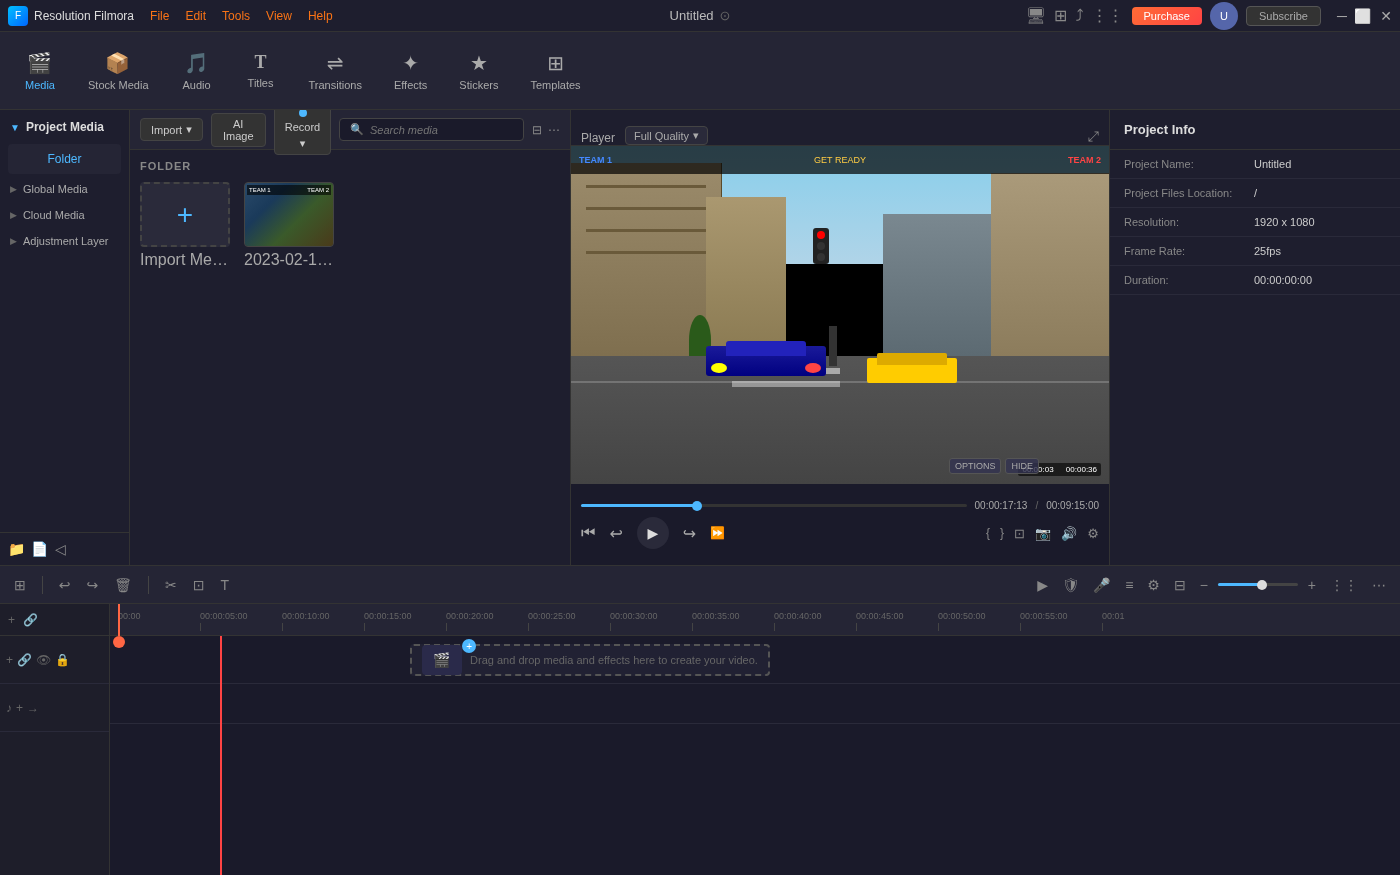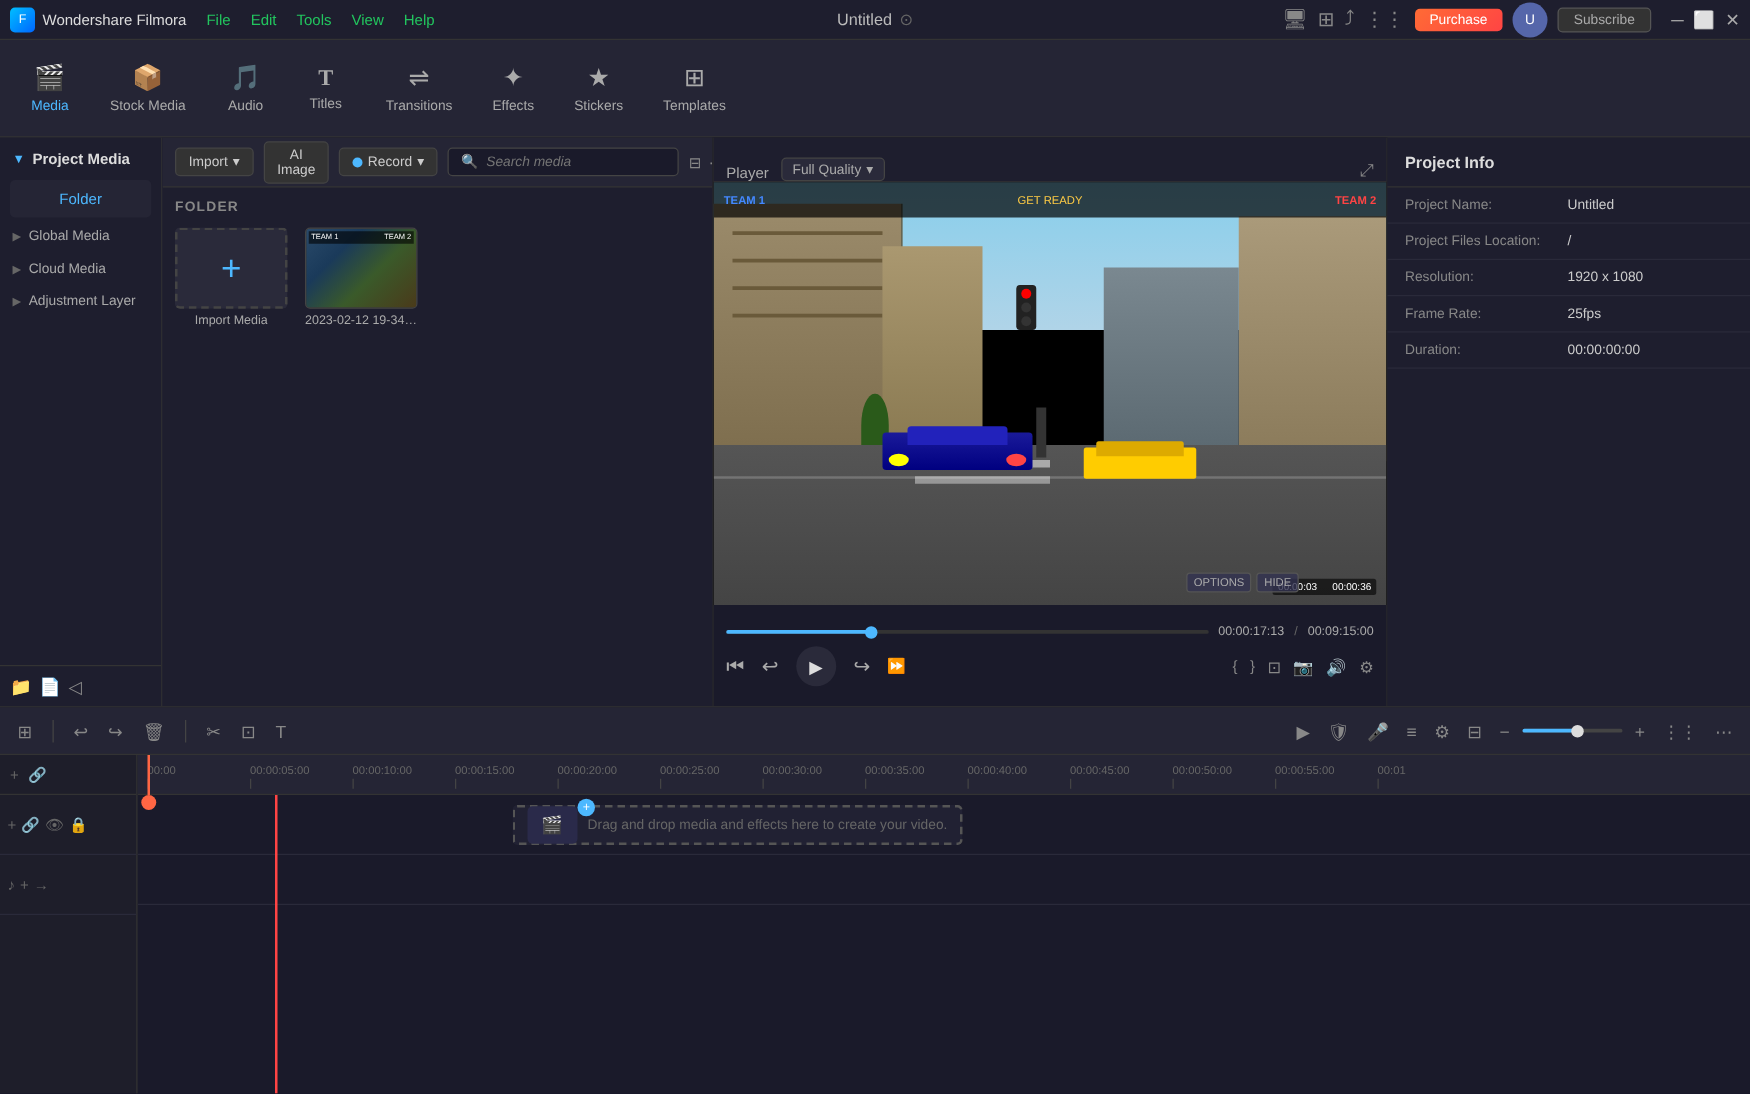--- a/index.html
+++ b/index.html
@@ -45,21 +45,21 @@
     .app-name {
       color: #ddd;
       font-size: 12px;
     }
     .title-bar-menu {
       display: flex;
       gap: 16px;
       margin-left: 10px;
     }
     .title-bar-menu span {
-      color: #22c55e;
+      color: #f97316;
       font-size: 12px;
       cursor: pointer;
     }
     .title-bar-center {
       display: flex;
       align-items: center;
       gap: 6px;
       color: #bbb;
       font-size: 13px;
     }
@@ -232,20 +232,21 @@
       background: #333;
       color: #ccc;
       border: 1px solid #444;
       padding: 4px 10px;
       border-radius: 4px;
       font-size: 11px;
       cursor: pointer;
       display: flex;
       align-items: center;
       gap: 4px;
+      flex-direction: column;
     }
     .record-dot {
       width: 8px;
       height: 8px;
       background: #4db8ff;
       border-radius: 50%;
     }
     .search-box {
       flex: 1;
       background: #1a1a2a;
@@ -302,21 +303,21 @@
     }
     .import-thumb {
       background: #2a2a3a;
       border: 2px dashed #444;
     }
     .import-plus {
       font-size: 28px;
       color: #4db8ff;
     }
     .media-label {
-      font-size: 10px;
+      font-size: 16px;
       color: #aaa;
       text-align: center;
       max-width: 90px;
       overflow: hidden;
       text-overflow: ellipsis;
       white-space: nowrap;
     }
 
     
     .video-thumb-bg {
@@ -708,21 +709,21 @@
     }
   </style>
 </head>
 <body>
 
 <div class="title-bar">
   <div class="title-bar-left">
     <div class="app-logo">
       <span>F</span>
     </div>
-    <span class="app-name">Wondershare Filmora</span>
+    <span class="app-name">Resolution Filmora</span>
     <div class="title-bar-menu">
       <span>File</span>
       <span>Edit</span>
       <span>Tools</span>
       <span>View</span>
       <span>Help</span>
     </div>
   </div>
   <div class="title-bar-center">
     <span>Untitled</span>

